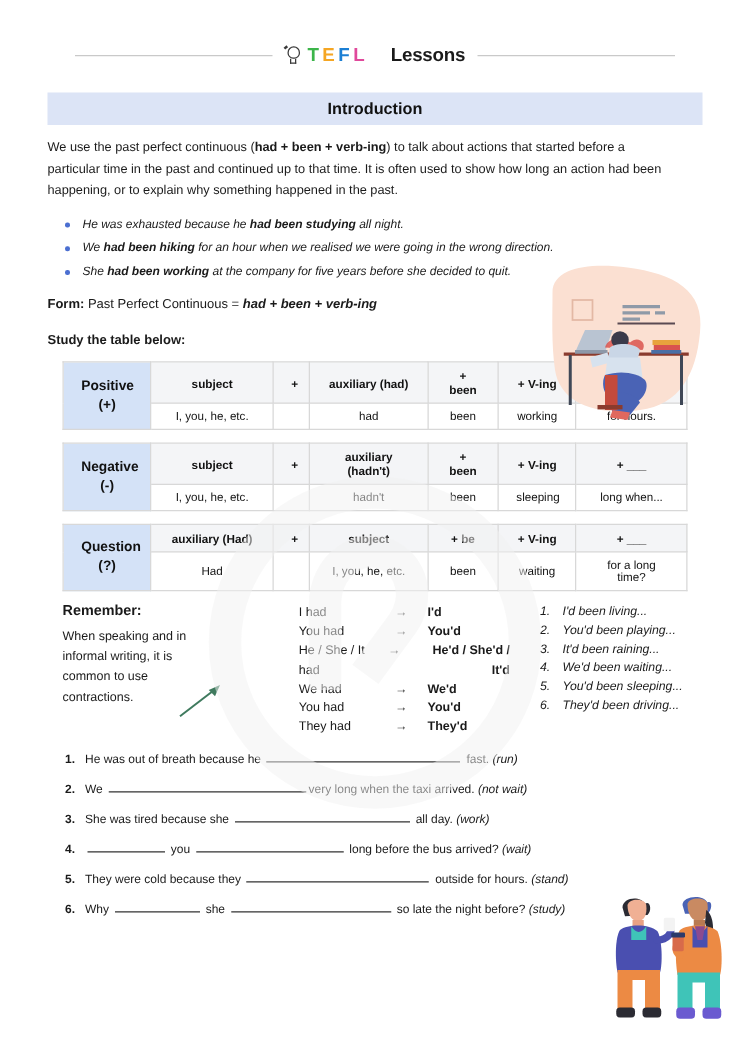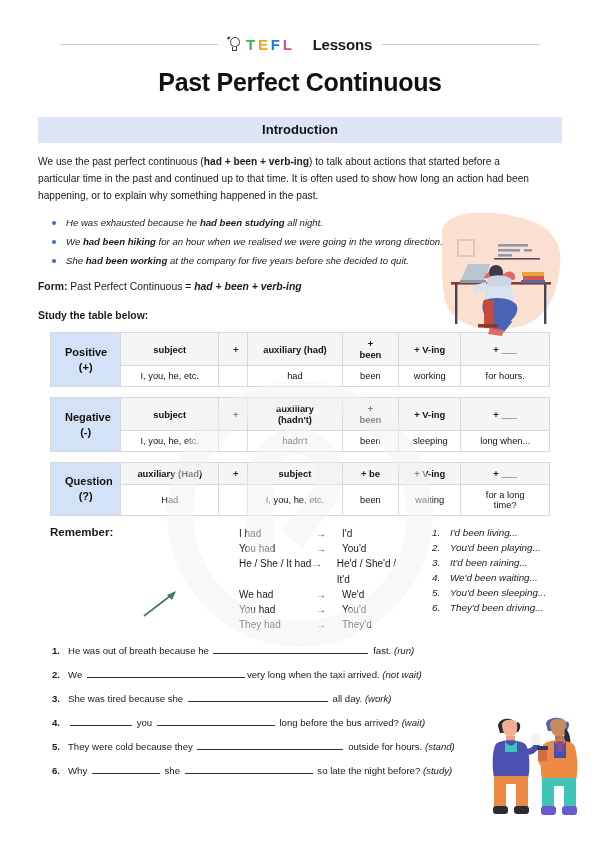--- a/index.html
+++ b/index.html
@@ -106,21 +106,21 @@
   
   .remember { display: flex; margin: 8px 50px 0 50px; gap: 16px; }
   .rem-left { width: 152px; position: relative; }
   .rem-left .rtitle { font-size: 11.5px; font-weight: bold; margin-bottom: 7px; }
   .rem-left .rtext { font-size: 10px; line-height: 1.62; width: 125px; }
   .rem-arrow { position: absolute; left: 92px; top: 62px; width: 40px; height: 30px; }
   .contractions { width: 190px; font-size: 10px; line-height: 1.52; }
   .contractions .row { display: flex; align-items: baseline; }
   .contractions .a { width: 98px; padding-left: 21px; }
   .contractions .ar { width: 26px; color: #333; }
-  .contractions .b { font-weight: normal; }
+  .contractions .b { font-weight: bold; text-align: right; }
   .numlist { flex: 1; font-size: 9.8px; line-height: 1.52; font-style: italic; padding-left: 8px; }
   .numlist .row { display: flex; }
   .numlist .n { width: 18px; font-style: italic; }
 
   
   .ex-bar {
     margin: 16px 38px 0 38px; background: #efefef; height: 20px;
     display: flex; align-items: center; position: relative;
   }
   .ex-badge {
@@ -171,21 +171,20 @@
           <span class="spark"></span>
       </span>
       <span class="l-t">T</span>
       <span class="l-e">E</span>
       <span class="l-f">F</span>
       <span class="l-l">L</span>
       <span class="l-lessons">Lessons</span>
     </div>
   </div>
 
-  <h1 class="title">Past Perfect Continuous</h1>
 
   <div class="section-bar">Introduction</div>
 
   <div class="body-text">
     <span>We use the past perfect continuous (</span><b>had + been + verb-ing</b><span>) to talk about actions that started before a particular time in the past and continued up to that time. It is often used to show how long an action had been happening, or to explain why something happened in the past.</span>
   </div>
 
   <ul class="examples">
     <li><span>He was exhausted because he </span><b>had been studying</b><span> all night.</span></li>
     <li><span>We </span><b>had been hiking</b><span> for an hour when we realised we were going in the wrong direction.</span></li>
@@ -272,20 +271,21 @@
         <td class="val">waiting</td>
         <td class="val">for a long time?</td>
       </tr>
     </tbody>
       </table>
   </div>
 
   <div class="remember">
     <div class="rem-left">
       <div class="rtitle">Remember:</div>
+      <div class="rtext">When speaking and in informal writing, it is common to use contractions.</div>
       <svg class="rem-arrow" viewBox="0 0 40 30">
         <path d="M2,28 L32,5" stroke="#3f7a5e" stroke-width="1.6" fill="none"></path>
         <path d="M34,3 L25,7 L30,12 Z" fill="#3f7a5e"></path>
       </svg>
     </div>
 
     <div class="contractions">
       <div class="row">
         <span class="a">I had</span>
         <span class="ar">→</span>

